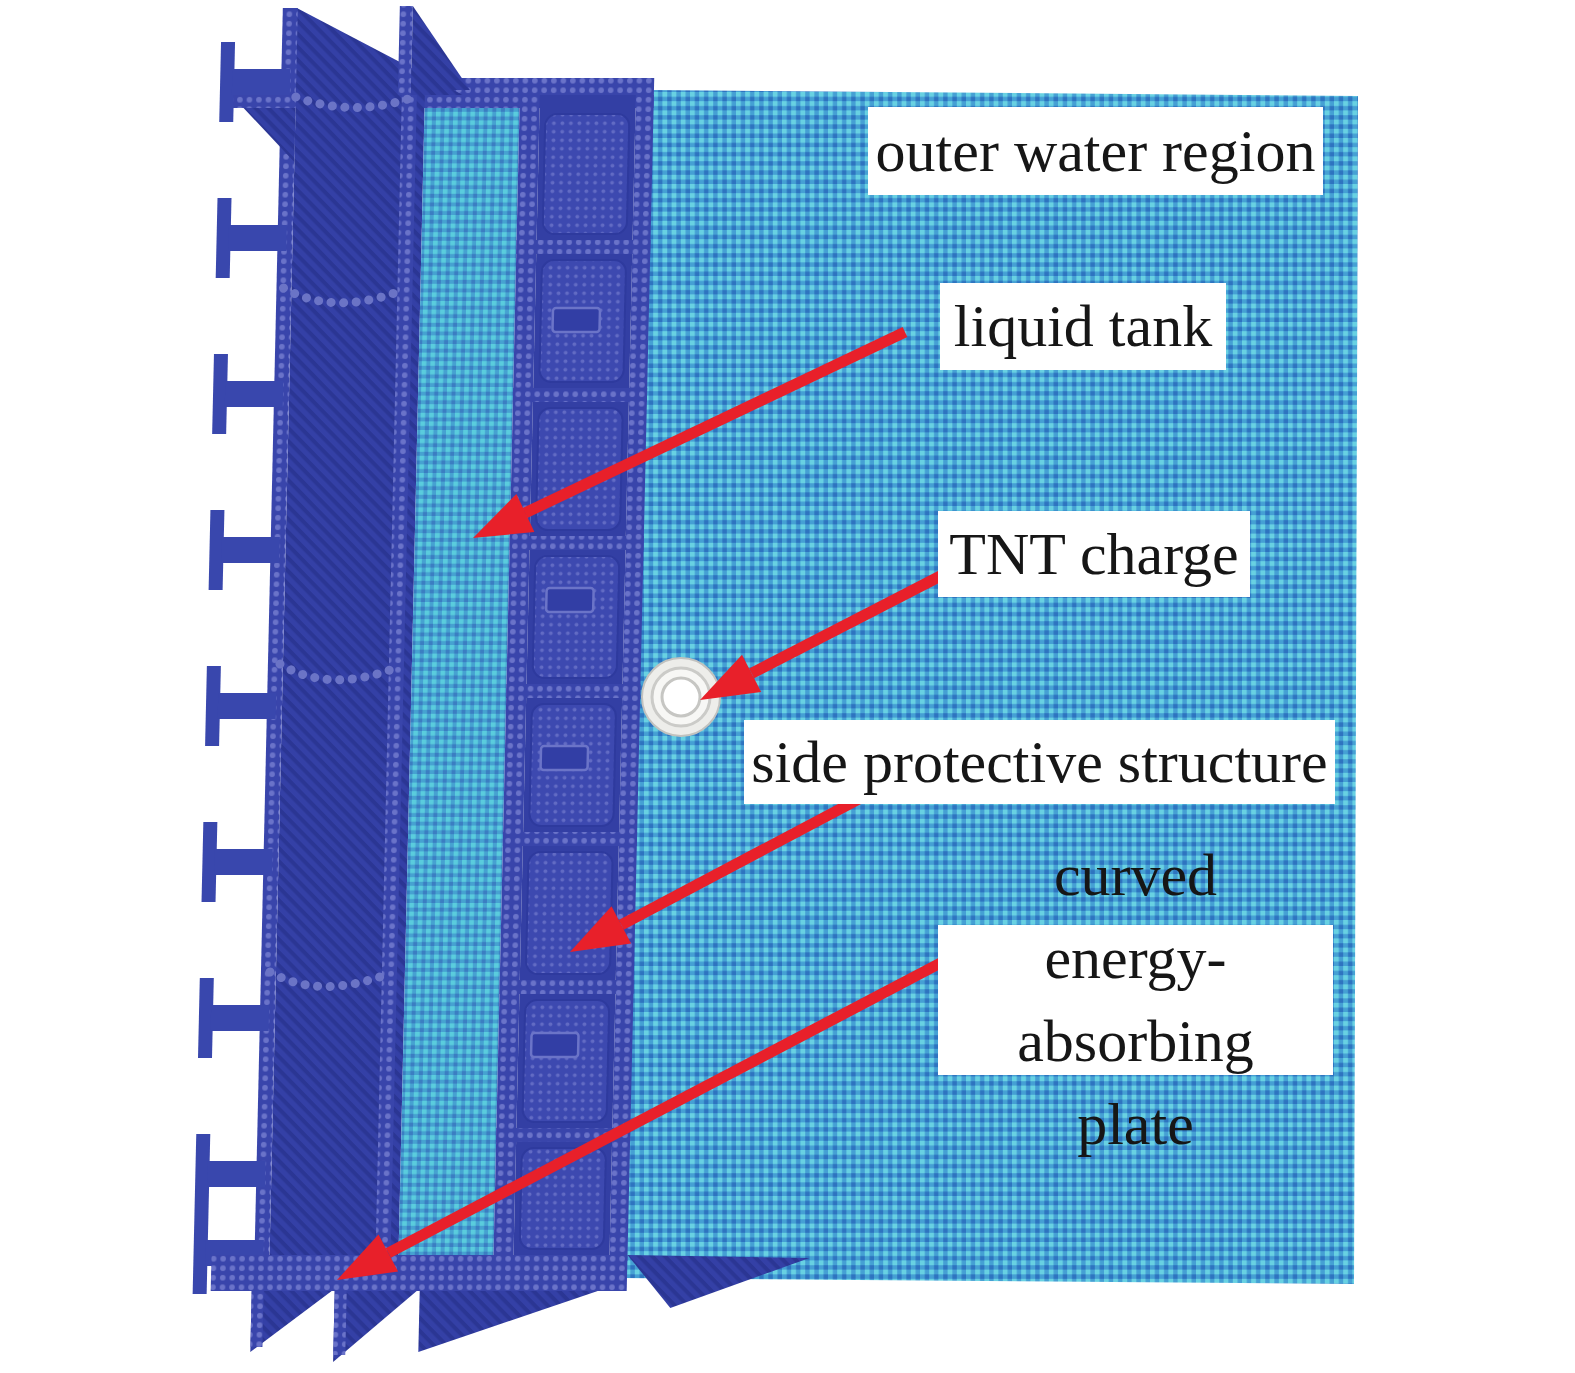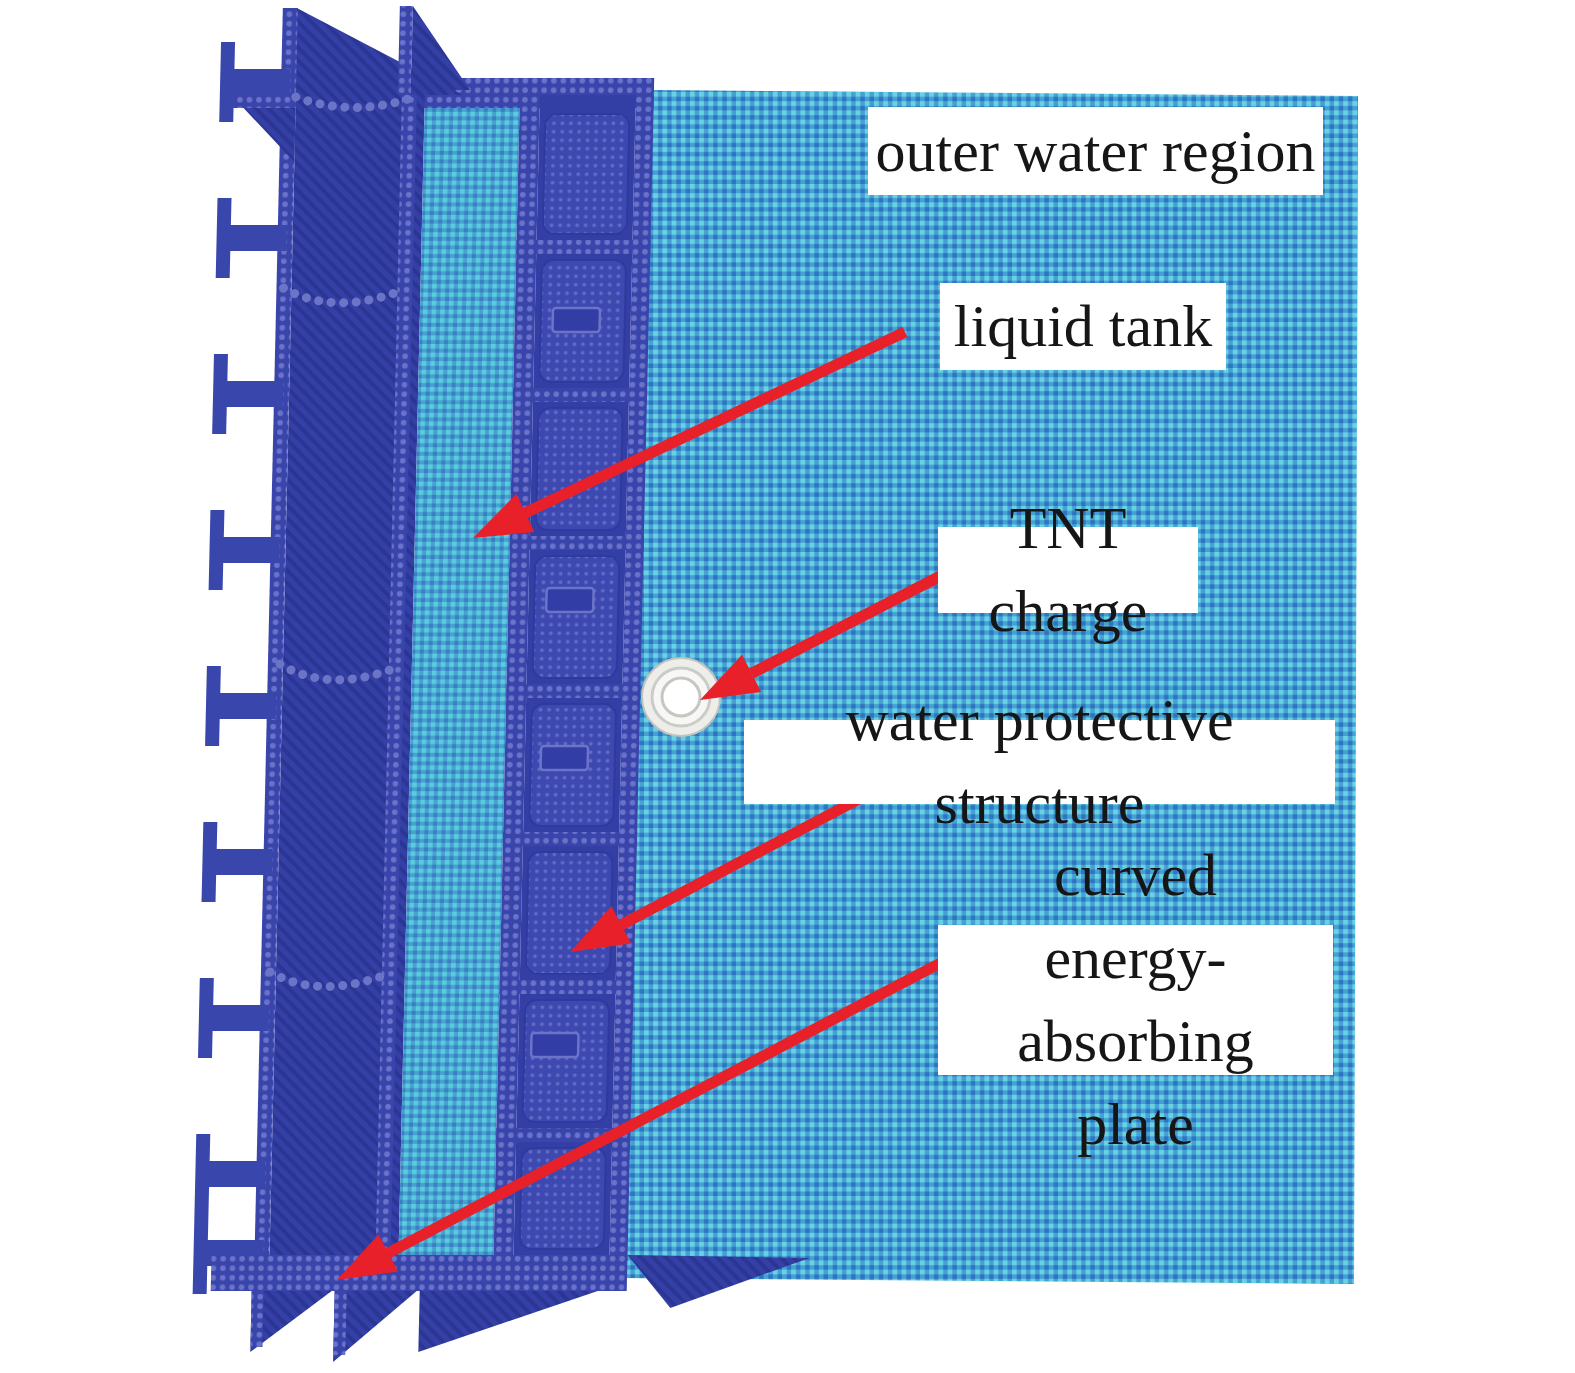--- a/index.html
+++ b/index.html
@@ -16,21 +16,21 @@
     background:#ffffff;
     display:flex;align-items:center;justify-content:center;
     text-align:center;
     color:#161616;
     font-size:60px;
     line-height:1.38;
     z-index:10;
   }
   .lbl-outer { left:868px; top:107px;  width:455px; height:88px; }
   .lbl-tank  { left:892px; top:283px;  width:286px; height:87px;margin-left:48px; }
-  .lbl-tnt   { left:938px; top:527px;  width:260px; height:86px;justify-content:center; }
+  .lbl-tnt   { left:938px; top:511px;  width:312px; height:86px;justify-content:center; }
   .lbl-side  { left:744px; top:720px;  width:591px; height:84px; }
   .lbl-curved{ left:938px; top:925px;  width:395px; height:150px; padding:0 20px; box-sizing:border-box;}
 </style>
 </head>
 <body>
 
 <div id="stage">
 
   <svg id="model-svg" viewBox="0 0 1575 1373">
     <defs>
@@ -180,19 +180,19 @@
   <div class="callout lbl-outer">
     <span>outer water region</span>
   </div>
   <div class="callout lbl-tank">
     <span>liquid tank</span>
   </div>
   <div class="callout lbl-tnt">
     <span>TNT charge</span>
   </div>
   <div class="callout lbl-side">
-    <span>water protective structure</span>
+    <span>side protective structure</span>
   </div>
   <div class="callout lbl-curved">
     <span>curved energy-absorbing plate</span>
   </div>
 
 </div>
 
 </body></html>

